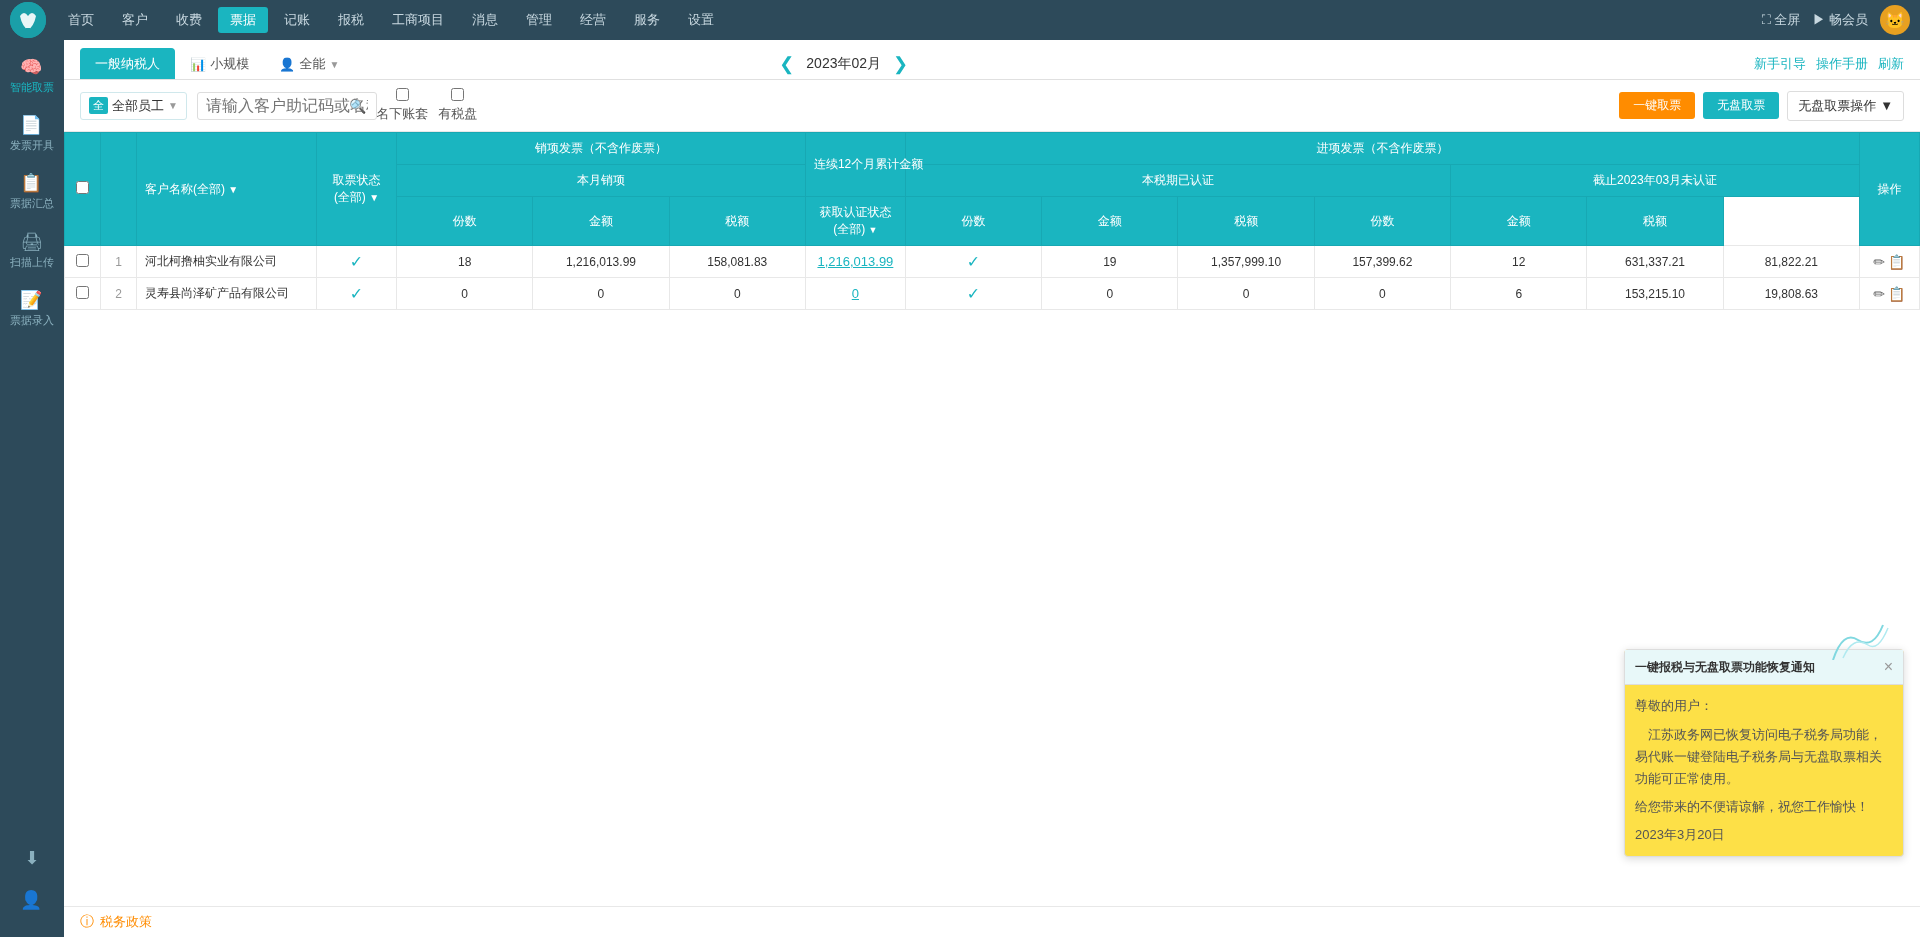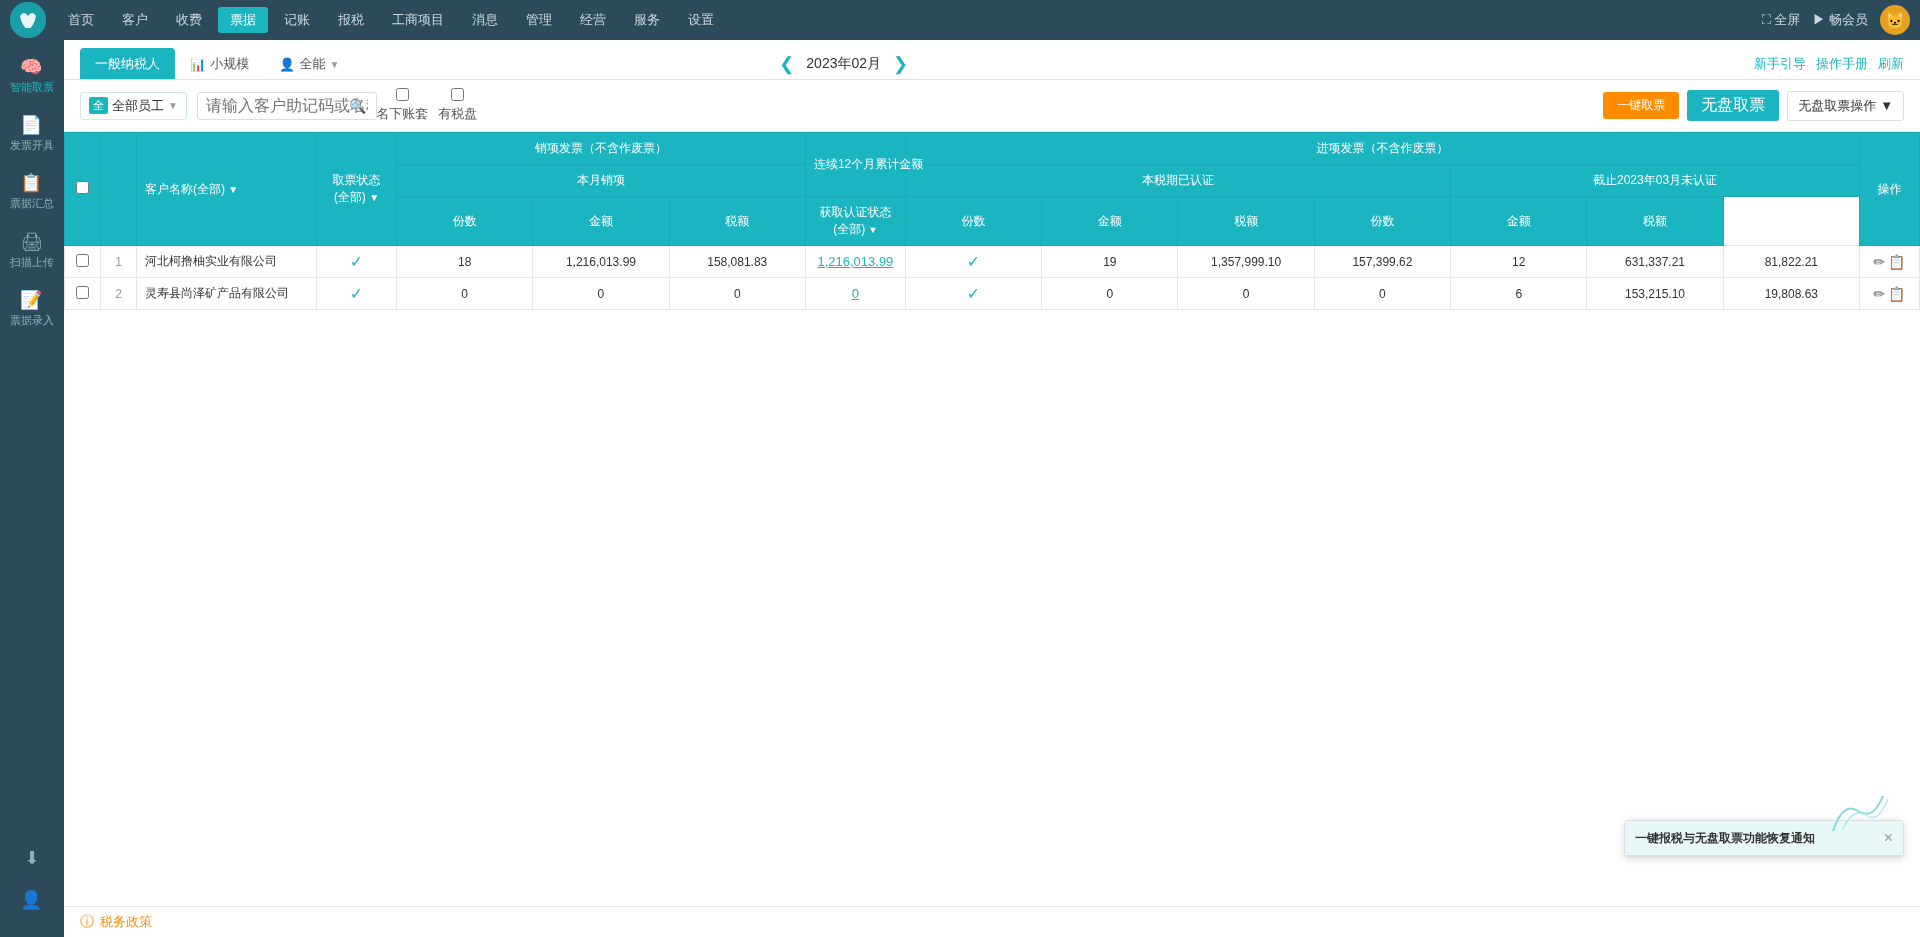--- a/index.html
+++ b/index.html
@@ -188,21 +188,21 @@
       cursor: pointer;
       font-size: 12px;
     }
     .btn-secondary {
       background: #1ab5c0;
       color: white;
       border: none;
       padding: 5px 14px;
       border-radius: 3px;
       cursor: pointer;
-      font-size: 16px;
+      font-size: 12px;
     }
     .btn-dropdown {
       background: white;
       color: #333;
       border: 1px solid #ddd;
       padding: 5px 10px;
       border-radius: 3px;
       cursor: pointer;
       font-size: 12px;
       display: flex; align-items: center; gap: 4px;
@@ -512,13 +512,21 @@
   <div style="position:relative;">
     <svg style="position:absolute; top:-30px; right:10px; width:70px; height:40px;" viewBox="0 0 70 40">
       <path d="M10 40 Q20 10 35 20 Q50 30 60 5" stroke="#80d8e0" stroke-width="2" fill="none"></path>
       <path d="M20 38 Q30 15 45 25 Q55 32 65 8" stroke="#b0eaf0" stroke-width="1.5" fill="none"></path>
     </svg>
   </div>
   <div class="notification-header">
     <span class="notification-title">一键报税与无盘取票功能恢复通知</span>
     <span class="notification-close">×</span>
   </div>
+  <div class="notification-body">
+    <p>尊敬的用户：</p>
+    <p style="margin-top:6px;">
+      　江苏政务网已恢复访问电子税务局功能，易代账一键登陆电子税务局与无盘取票相关功能可正常使用。
+    </p>
+    <p style="margin-top:6px;">给您带来的不便请谅解，祝您工作愉快！</p>
+    <p style="margin-top:6px;">2023年3月20日</p>
+  </div>
 </div>
 
 </body></html>

